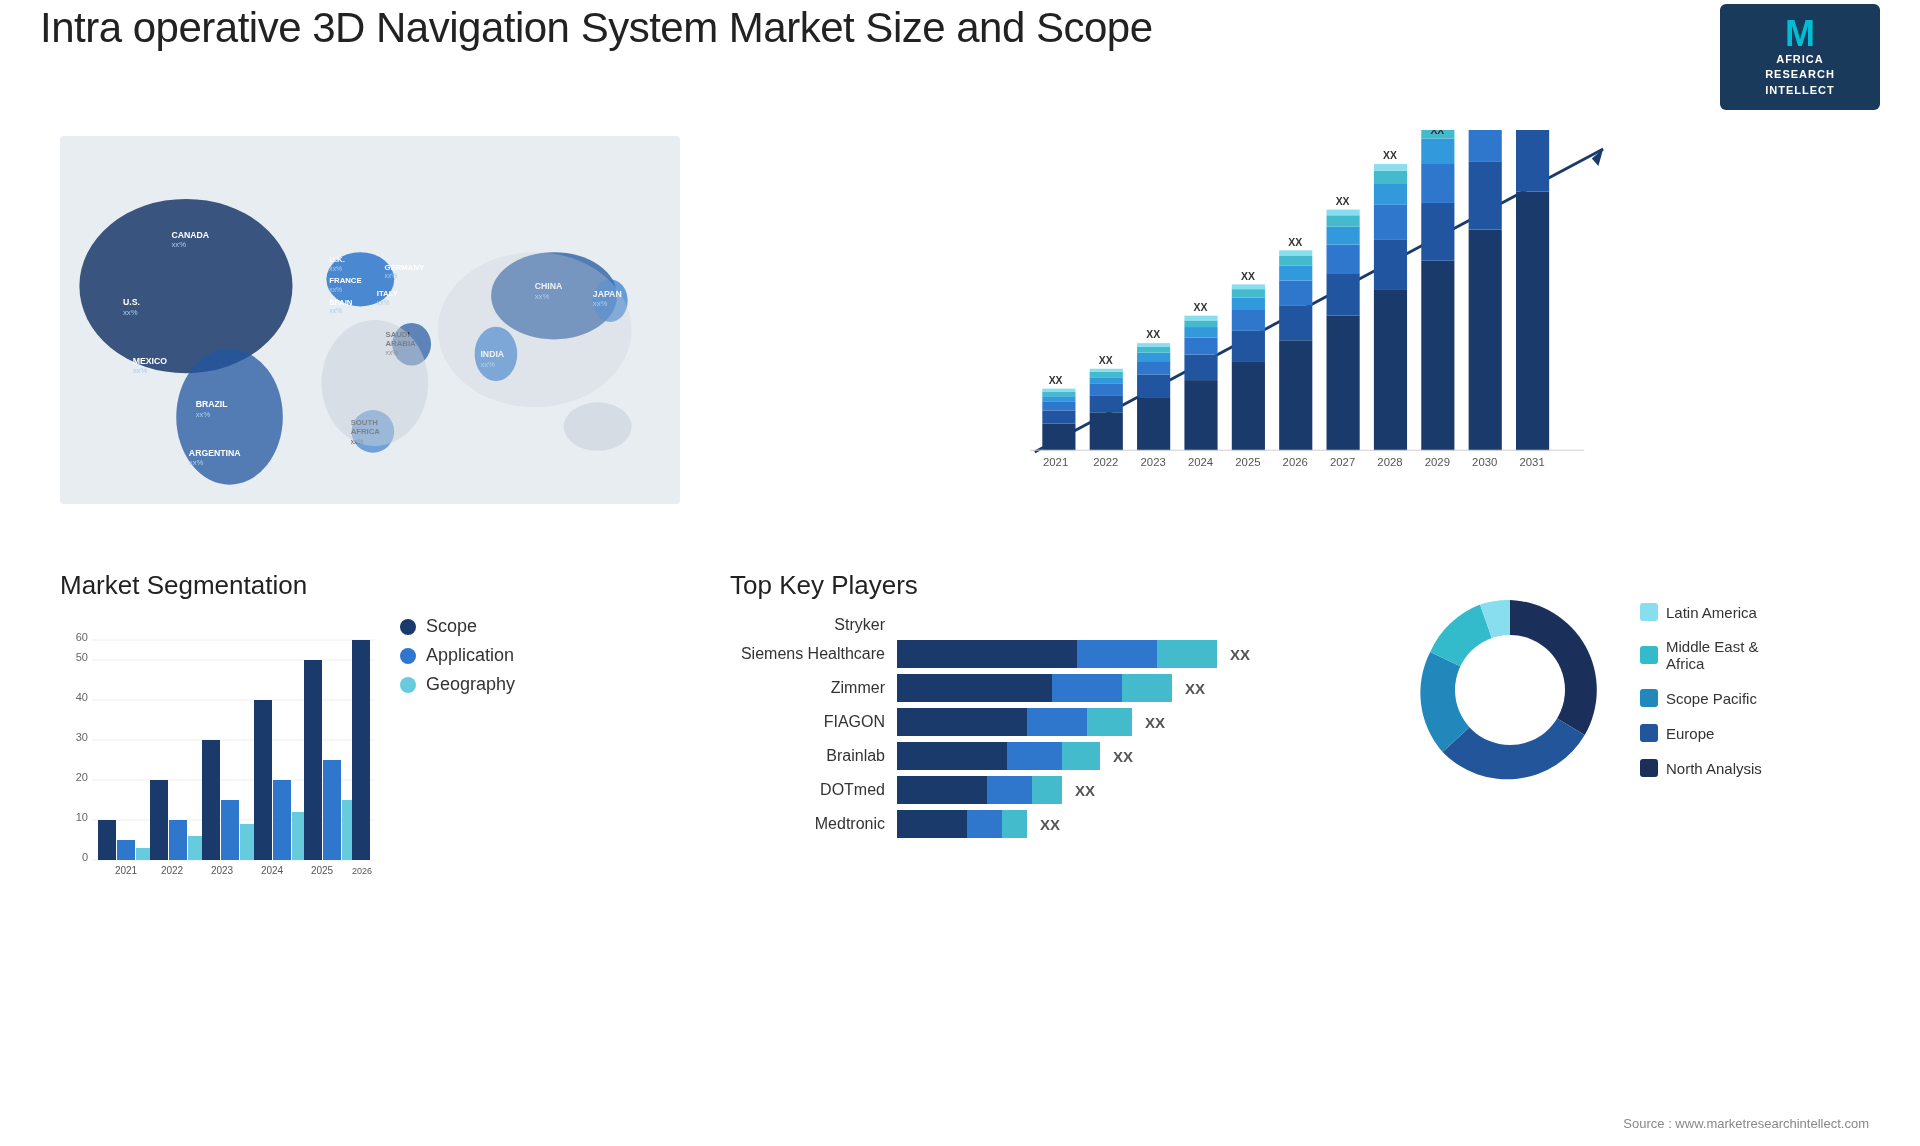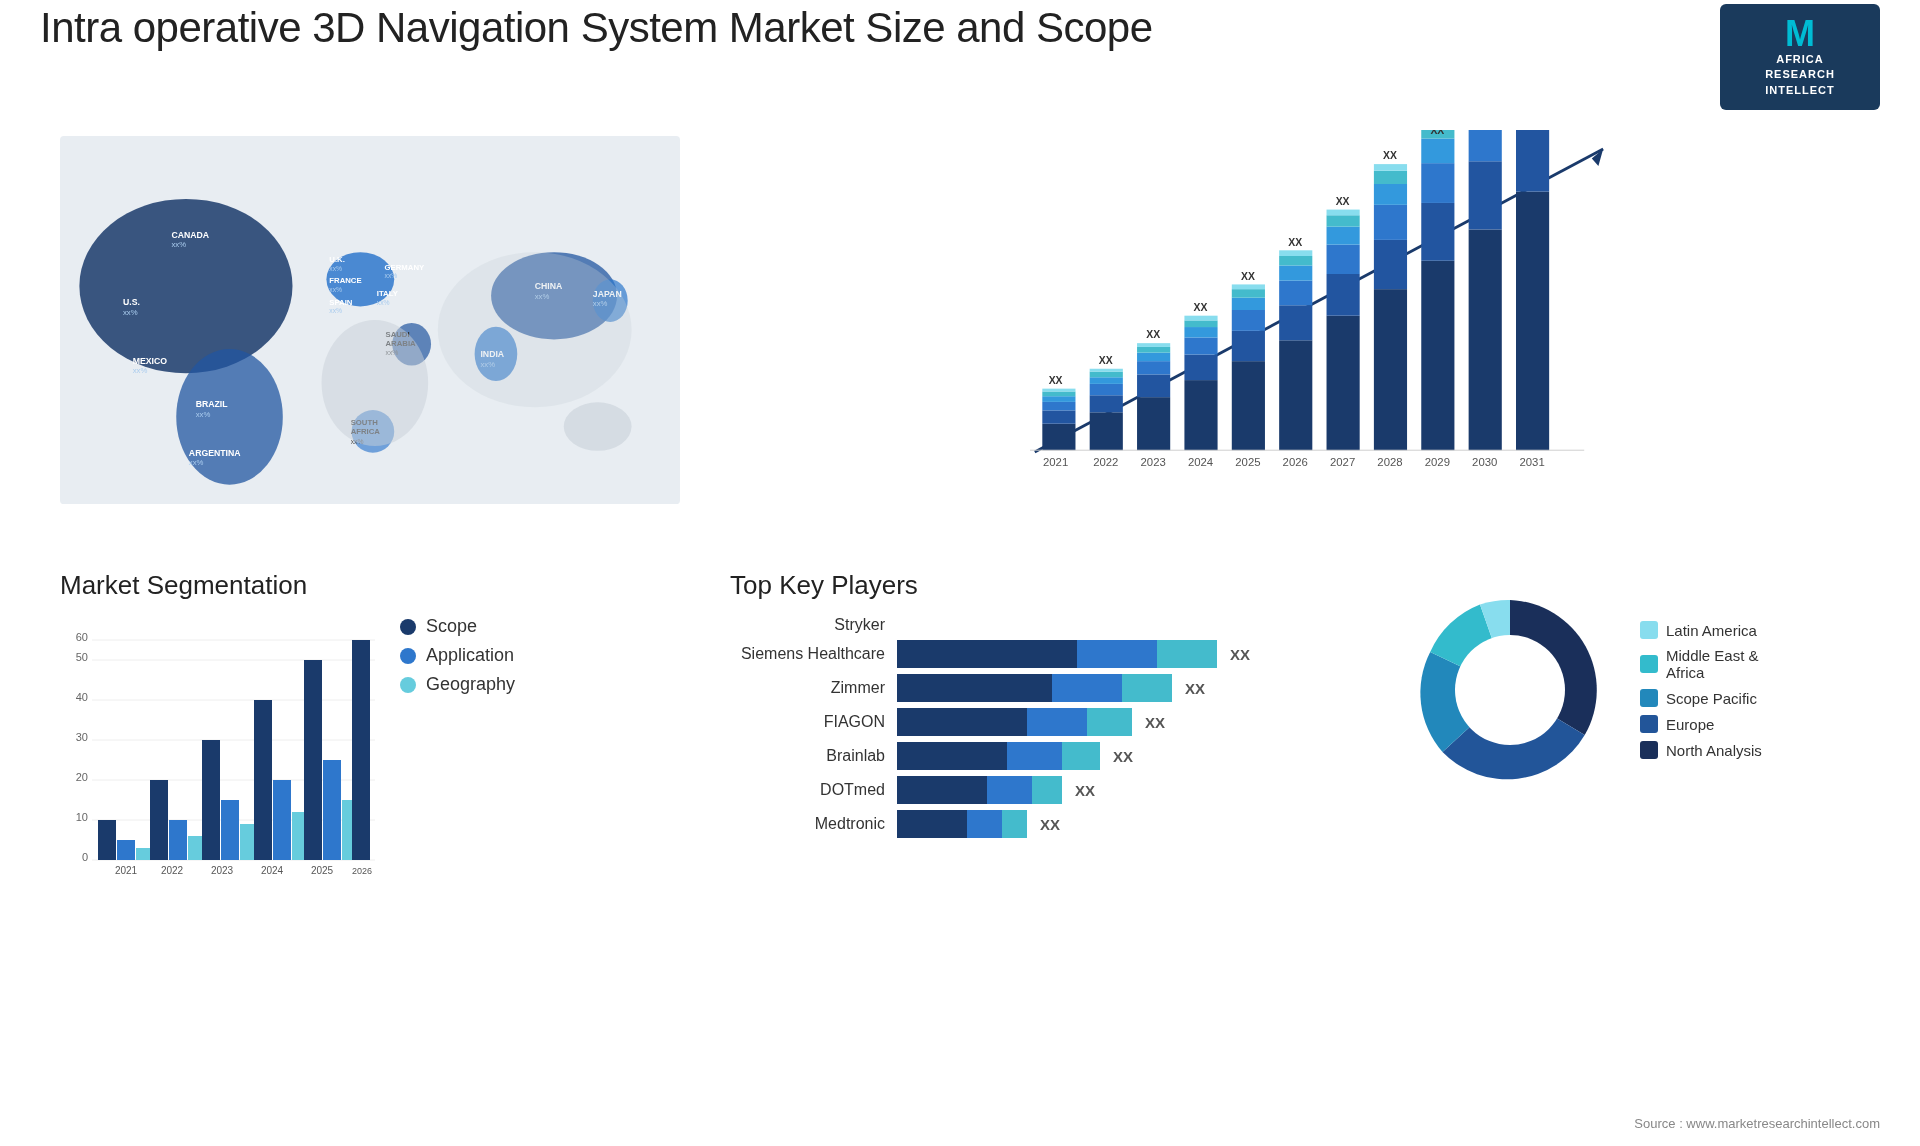--- a/index.html
+++ b/index.html
@@ -175,39 +175,39 @@
     
     .donut-container {
       display: flex;
       align-items: center;
       gap: 20px;
       margin-top: 10px;
     }
     .regional-legend {
       display: flex;
       flex-direction: column;
-      gap: 8px;
+      gap: 17px;
     }
     .regional-legend-item {
       display: flex;
       align-items: center;
       gap: 8px;
       font-size: 15px;
       color: #333;
     }
     .regional-legend-color {
       width: 18px;
       height: 18px;
       border-radius: 3px;
     }
 
     .source-text {
       position: absolute;
       bottom: 15px;
-      right: 40px;
+      right: 51px;
       font-size: 13px;
       color: #888;
     }
 
     .seg-chart-legend-row {
       display: flex;
       align-items: flex-start;
       gap: 0;
     }
   </style>

